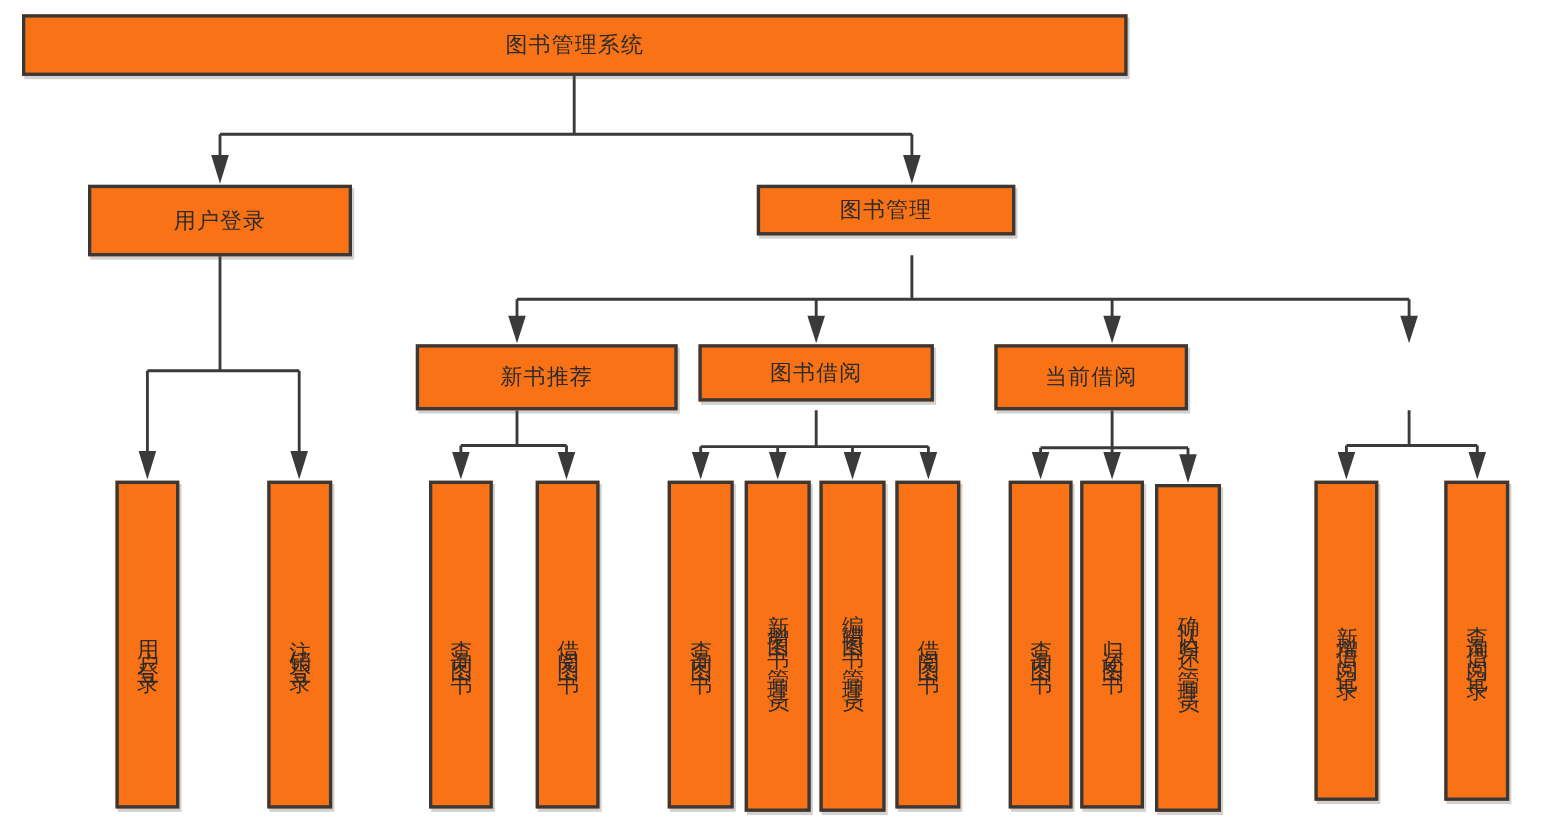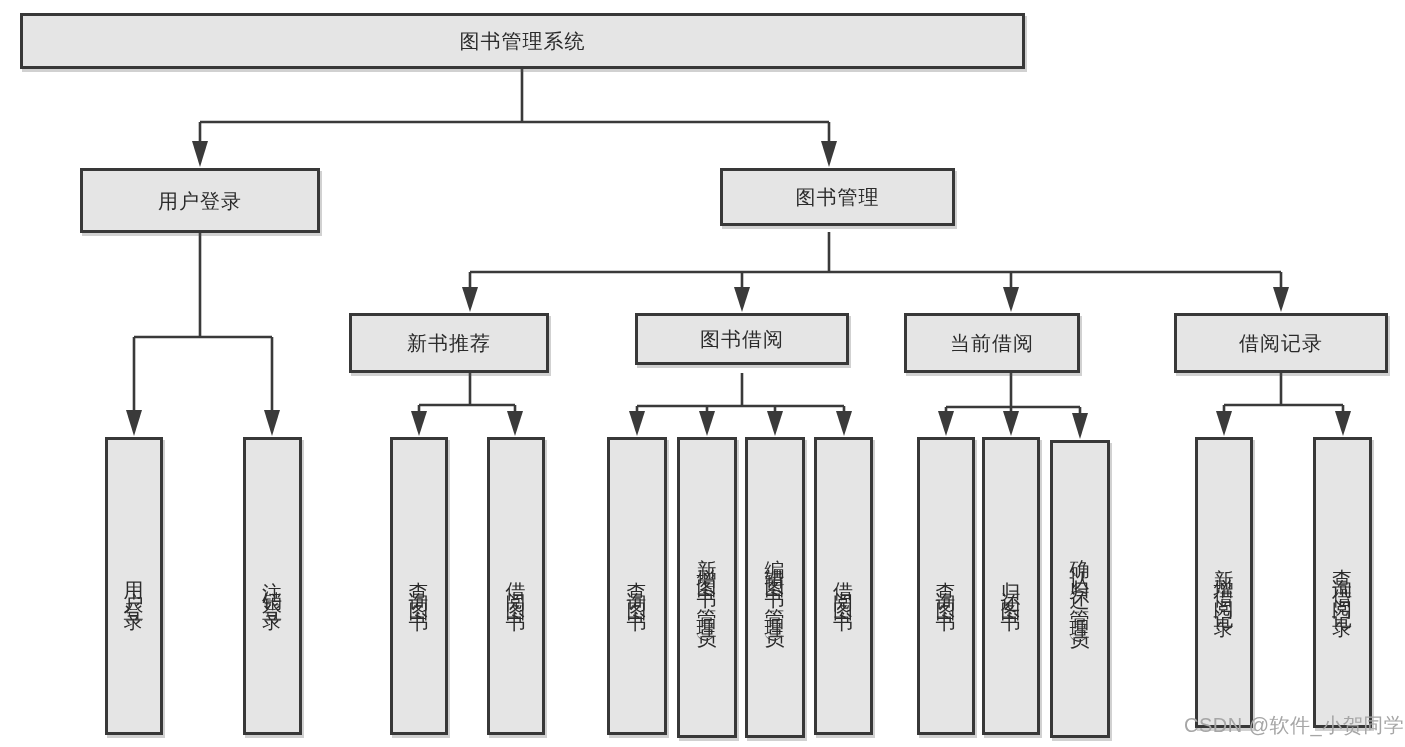--- a/index.html
+++ b/index.html
@@ -4,21 +4,21 @@
 <style>
   html,body { margin:0; padding:0; background:#ffffff; }
   .stage {
     position:relative; width:1405px; height:747px; background:#ffffff;
     font-family:"Liberation Sans","DejaVu Sans",sans-serif; overflow:hidden;
   }
   .wires { position:absolute; left:0; top:0; width:1405px; height:747px; }
   .wires path { stroke:#3a3a3a; stroke-width:2.6; fill:none; }
   .wires polygon { fill:#3a3a3a; stroke:none; }
   .box {
-    position:absolute; box-sizing:border-box; background:#e5e5e5;
+    position:absolute; box-sizing:border-box; background:#f97316;
     border:3px solid #383838; box-shadow:2px 3px 0 rgba(90,90,90,0.28);
     display:flex; align-items:center; justify-content:center;
     color:#2b2b2b; font-size:20px; line-height:1;
   }
   .box.h { letter-spacing:1px; }
   .vt {
     writing-mode:vertical-rl; text-orientation:mixed;
     letter-spacing:10px; font-size:20px; color:#2b2b2b; line-height:1;
   }
   .watermark {
@@ -77,26 +77,25 @@
     <g>
       <path d="M1281,373 V405 M1224,405 H1343 M1224,405 V414 M1343,405 V414"></path>
       <polygon points="1216,411 1232,411 1224,436"></polygon>
       <polygon points="1335,411 1351,411 1343,436"></polygon>
     </g>
   </svg>
 
   <div class="box h" style="left:20px;top:13px;width:1005px;height:56px">图书管理系统</div>
 
   <div class="box h" style="left:80px;top:168px;width:240px;height:65px">用户登录</div>
-  <div class="box h" style="left:720px;top:168px;width:235px;height:58px">图书管理</div>
+  <div class="box h" style="left:688px;top:168px;width:235px;height:46px">图书管理</div>
 
-  <div class="box h" style="left:349px;top:313px;width:200px;height:60px">新书推荐</div>
+  <div class="box h" style="left:378px;top:313px;width:238px;height:60px">新书推荐</div>
   <div class="box h" style="left:635px;top:313px;width:214px;height:52px">图书借阅</div>
   <div class="box h" style="left:904px;top:313px;width:176px;height:60px">当前借阅</div>
-  <div class="box h" style="left:1174px;top:313px;width:214px;height:60px">借阅记录</div>
 
   <div class="box v" style="left:105px;top:437px;width:58px;height:298px">
     <span class="vt">用户登录</span>
   </div>
   <div class="box v" style="left:243px;top:437px;width:59px;height:298px">
     <span class="vt">注销登录</span>
   </div>
 
   <div class="box v" style="left:390px;top:437px;width:58px;height:298px">
     <span class="vt">查询图书</span>
@@ -128,15 +127,14 @@
     <span class="vt">确认归还（管理员）</span>
   </div>
 
   <div class="box v" style="left:1195px;top:437px;width:58px;height:291px">
     <span class="vt">新增借阅记录</span>
   </div>
   <div class="box v" style="left:1313px;top:437px;width:59px;height:291px">
     <span class="vt">查询借阅记录</span>
   </div>
 
-  <div class="watermark">CSDN @软件_小贺同学</div>
 
 </div>
 
 </body></html>

